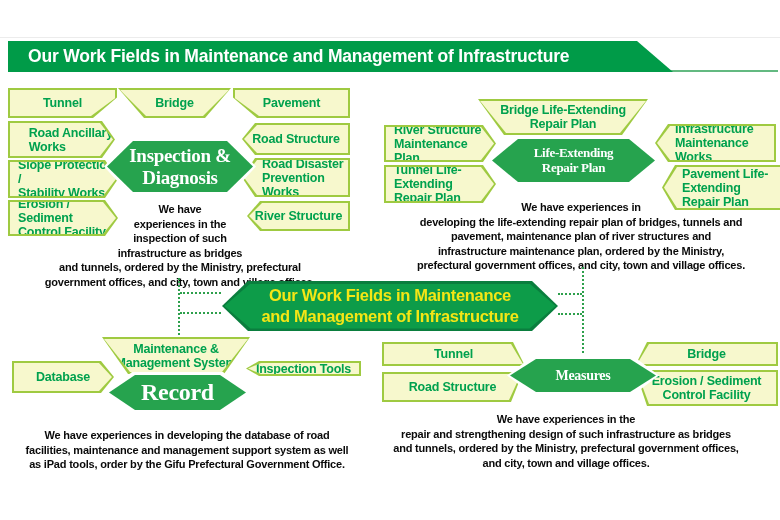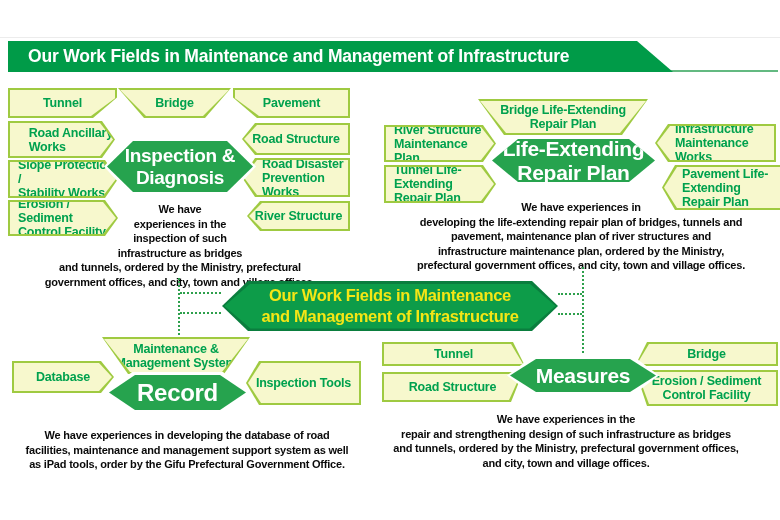--- a/index.html
+++ b/index.html
@@ -39,21 +39,21 @@
   .s-cbr{--s:polygon(0 0,100% 0,100% 32%,calc(100% - 24px) 100%,0 100%);}
   .s-cbl{--s:polygon(0 0,100% 0,100% 100%,24px 100%,0 32%);}
   .s-srd{--s:polygon(0 0,calc(100% - 12px) 0,100% 100%,0 100%);}
   .s-sru{--s:polygon(0 0,100% 0,calc(100% - 12px) 100%,0 100%);}
   .s-sld{--s:polygon(12px 0,100% 0,100% 100%,0 100%);}
   .s-slu{--s:polygon(0 0,100% 0,100% 100%,12px 100%);}
   .s-hex{--s:polygon(26px 0,calc(100% - 26px) 0,100% 50%,calc(100% - 26px) 100%,26px 100%,0 50%);}
   .s-ban{--s:polygon(26px 0,calc(100% - 26px) 0,100% 50%,calc(100% - 26px) 100%,26px 100%,0 50%);}
 
   
-  .hexc{position:absolute;background:#fff;clip-path:var(--s);z-index:2;}
+  .hexc{position:absolute;background:#fff;clip-path:var(--s);z-index:2;font-family:Liberation Serif, serif;}
   .hexc .in{
     position:absolute;inset:3px;background:#26a34e;clip-path:var(--s);
     display:flex;align-items:center;justify-content:center;
   }
   .hexc .t{
     color:#fff;font-weight:bold;text-align:center;white-space:pre-line;
     line-height:1.13;letter-spacing:-0.3px;
   }
 
   
@@ -175,21 +175,21 @@
       </div>
   </div>
   <div class="chip s-al tl pl18" style="left:662px;top:165px;width:121px;height:45px">
     <div class="in">
         <span class="t">Pavement Life-Extending
 Repair Plan</span>
       </div>
   </div>
   <div class="hexc s-hex" style="left:489px;top:136px;width:169px;height:49px">
     <div class="in">
-        <span class="t" style="font-size:21px">Life-Extending
+        <span class="t" style="font-size:13px">Life-Extending
 Repair Plan</span>
       </div>
   </div>
   <div class="desc" style="left:385px;top:192px;width:392px">We have experiences in
 developing the life-extending repair plan of bridges, tunnels and
 pavement, maintenance plan of river structures and
 infrastructure maintenance plan, ordered by the Ministry,
 prefectural government offices, and city, town and village offices.</div>
 
   <div class="vd" style="left:178px;top:278px;height:57px"></div>
@@ -209,21 +209,21 @@
     <div class="in">
         <span class="t">Maintenance &amp;
 Management System</span>
       </div>
   </div>
   <div class="chip s-ar" style="left:12px;top:361px;width:102px;height:32px">
     <div class="in">
         <span class="t">Database</span>
       </div>
   </div>
-  <div class="chip s-al" style="left:246px;top:361px;width:115px;height:44px">
+  <div class="chip s-al" style="left:246px;top:361px;width:115px;height:15px">
     <div class="in">
         <span class="t">Inspection Tools</span>
       </div>
   </div>
   <div class="hexc s-hex" style="left:106px;top:372px;width:143px;height:41px">
     <div class="in">
         <span class="t" style="font-size:24px">Record</span>
       </div>
   </div>
   <div class="desc" style="left:16px;top:420px;width:342px">We have experiences in developing the database of road
@@ -246,21 +246,21 @@
       </div>
   </div>
   <div class="chip s-slu" style="left:635px;top:370px;width:143px;height:36px">
     <div class="in">
         <span class="t">Erosion / Sediment
 Control Facility</span>
       </div>
   </div>
   <div class="hexc s-hex" style="left:507px;top:356px;width:152px;height:39px">
     <div class="in">
-        <span class="t" style="font-size:21px">Measures</span>
+        <span class="t" style="font-size:14px">Measures</span>
       </div>
   </div>
   <div class="desc" style="left:370px;top:404px;width:392px">We have experiences in the
 repair and strengthening design of such infrastructure as bridges
 and tunnels, ordered by the Ministry, prefectural government offices,
 and city, town and village offices.</div>
 
 </div>
 
 </body></html>

